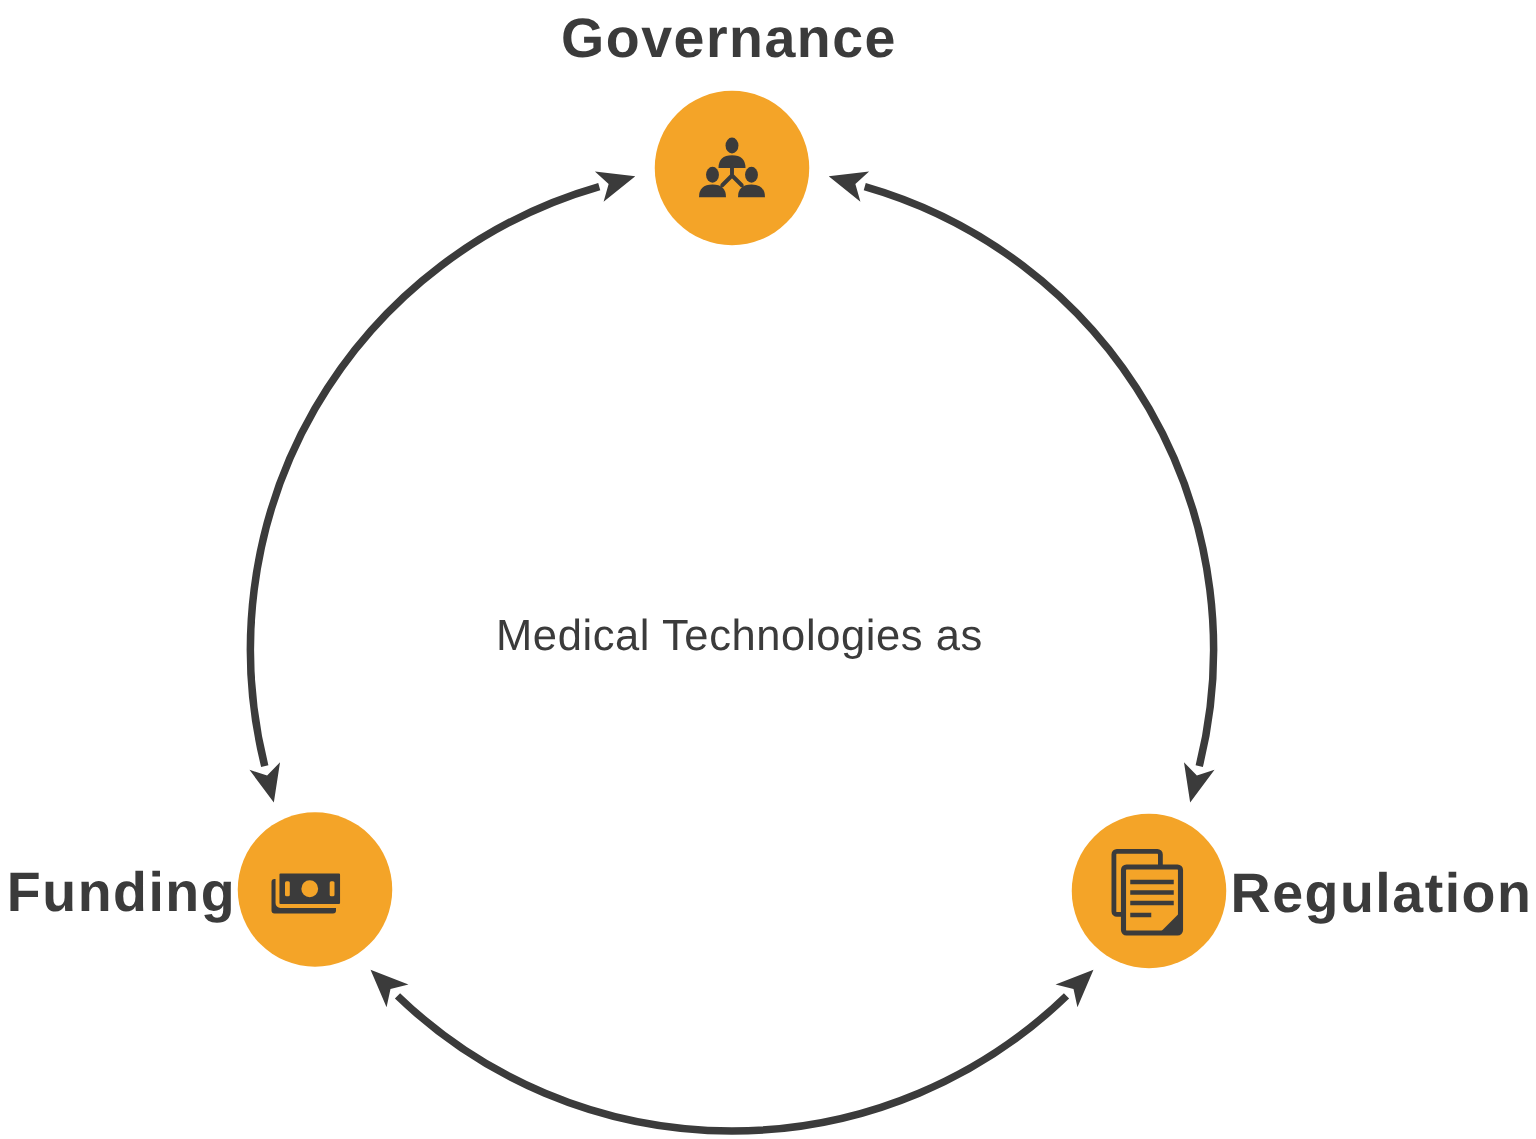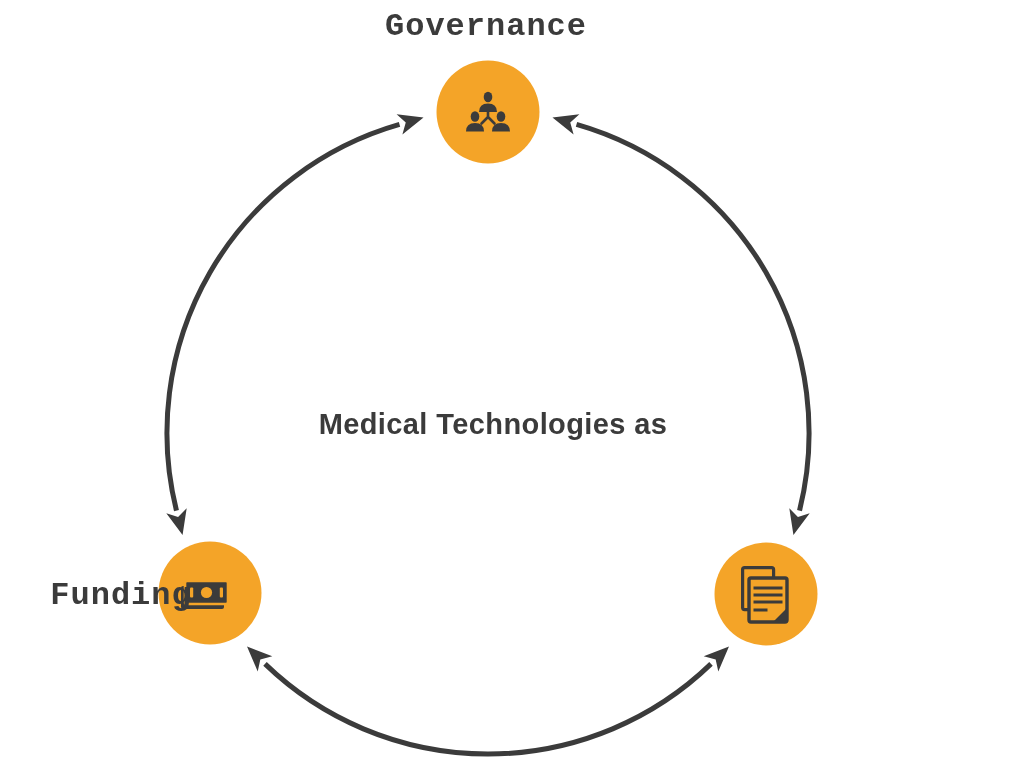--- a/index.html
+++ b/index.html
@@ -25,39 +25,38 @@
   .node-circle { fill: var(--accent); }
   .icon-dark { fill: var(--dark); }
   .icon-accent { fill: var(--accent); }
   .icon-stroke-dark { fill: none; stroke: var(--dark); }
   .arrowhead { fill: var(--dark); }
 
   .label {
     position: absolute;
     transform: translate(-50%, -50%);
     font-weight: 700;
-    font-size: 32px;
+    font-size: 37px;
     letter-spacing: 1px;
     color: var(--dark);
     white-space: nowrap;
-    font-family: Liberation Mono, monospace;
   }
   .center-title {
     position: absolute;
     transform: translate(-50%, -50%);
     font-weight: 700;
     font-size: 29px;
     letter-spacing: 0.4px;
     color: var(--dark);
     white-space: nowrap;
   }
   .center-subtitle {
     position: absolute;
     transform: translateX(-50%);
-    font-weight: 700;
+    font-weight: 400;
     font-size: 29px;
     letter-spacing: 0.4px;
     color: var(--dark);
     text-align: center;
     line-height: 38px;
     white-space: nowrap;
   }
 </style>
 </head>
 <body>
@@ -102,19 +101,20 @@
 
     <g transform="translate(741,566)">
       <rect class="icon-stroke-dark" x="1.6" y="1.6" width="31" height="42" rx="2" stroke-width="3.2"></rect>
       <rect x="8" y="12" width="38" height="44" rx="2" fill="var(--accent)" stroke="var(--dark)" stroke-width="3.4"></rect>
       <path class="icon-stroke-dark" d="M14,22 H40 M14,29 H40 M14,36 H40 M14,44 H25" stroke-width="3" stroke-linecap="square"></path>
       <path class="icon-dark" d="M46,42 L46,56 L32,56 Z"></path>
     </g>
   </svg>
 
   <div class="label" style="left:486px; top:26px;">Governance</div>
-  <div class="label" style="left:81px; top:595px;margin-left:40px;">Funding</div>
+  <div class="label" style="left:81px; top:595px;">Funding</div>
+  <div class="label" style="left:921px; top:596px;">Regulation</div>
 
   <div class="center-subtitle" style="left:493px; top:405px;">
     <div>Medical Technologies as</div>
   </div>
 
 </div>
 
 </body></html>

